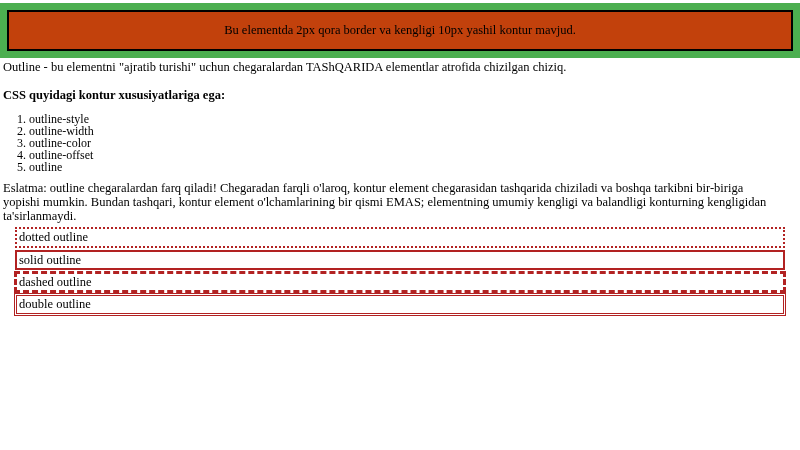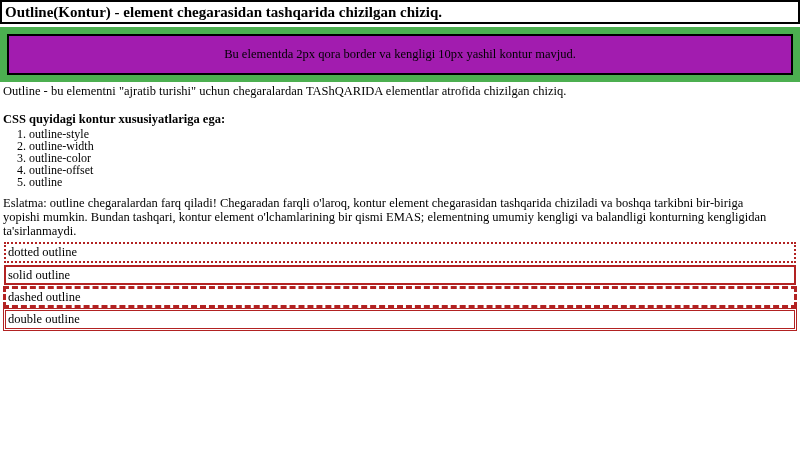--- a/index.html
+++ b/index.html
@@ -30,31 +30,31 @@
     font-weight: bold;
     line-height: 1.2;
   }
   .green-demo {
     margin: 10px 7px 7px 7px;
     border: 2px solid #000000;
     outline: 7px solid #4CAF50;
     text-align: center;
     padding: 11px 4px;
     font-size: 12.5px;
-    background: #a21caf;
+    background: #c2410c;
   }
   p.desc {
     margin: 9px 0 0 3px;
   }
   p.props-heading {
     margin: 13px 0 0 3px;
     font-weight: bold;
   }
   ol.props-list {
-    margin: 1px 0 0 0;
+    margin: 10px 0 0 0;
     padding-left: 29px;
     font-size: 12px;
     line-height: 1.0;
   }
   ol.props-list li { margin: 0; padding: 0; }
   p.note {
     margin: 9px 0 0 3px;
     line-height: 1.1;
     padding-right: 24px;
   }
@@ -62,38 +62,37 @@
     font-size: 18px;
     font-weight: bold;
     margin: 14px 0 0 3px;
   }
   h3.subsection-heading {
     font-size: 15px;
     font-weight: bold;
     margin: 14px 0 10px 3px;
   }
   .examples p.ex {
-    margin: 6px 6px;
+    margin: 6px 17px;
     padding: 1px 2px;
     font-size: 12.5px;
     line-height: 1.15;
     outline-color: #b22222;
   }
   .ex-dotted { outline-style: dotted; outline-width: 2px; }
   .ex-dashed { outline-style: dashed; outline-width: 3px; }
   .ex-solid  { outline-style: solid;  outline-width: 2px; }
   .ex-double { outline-style: double; outline-width: 3px; }
 </style>
 </head>
 <body>
 
 <main>
 
 
-  <h2 class="intro-box">Outline(Kontur) - element chegarasidan tashqarida chizilgan chiziq.</h2>
 
   <div class="green-demo">Bu elementda 2px qora border va kengligi 10px yashil kontur mavjud.</div>
 
   <p class="desc">Outline - bu elementni "ajratib turishi" uchun chegaralardan TAShQARIDA elementlar atrofida chizilgan chiziq.</p>
 
   <p class="props-heading">CSS quyidagi kontur xususiyatlariga ega:</p>
 
   <ol class="props-list">
       <li>outline-style</li>
       <li>outline-width</li>

